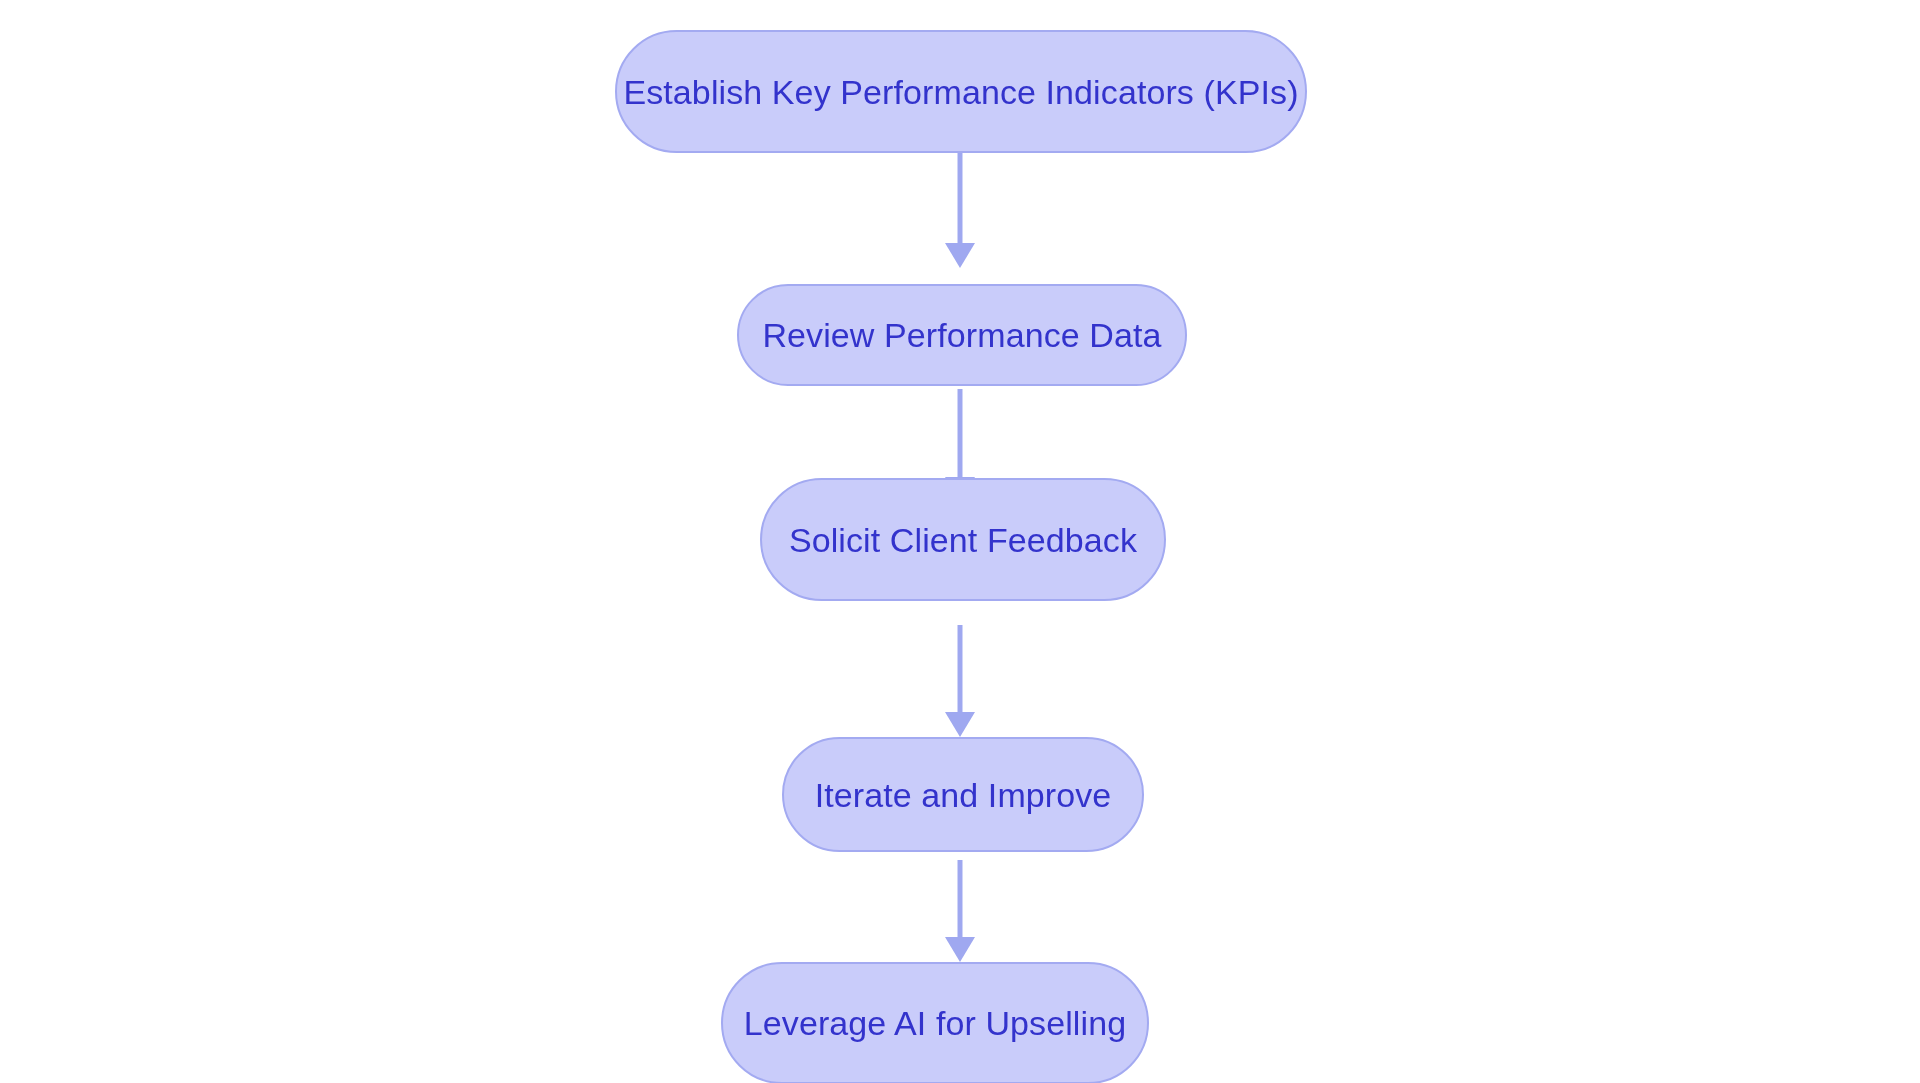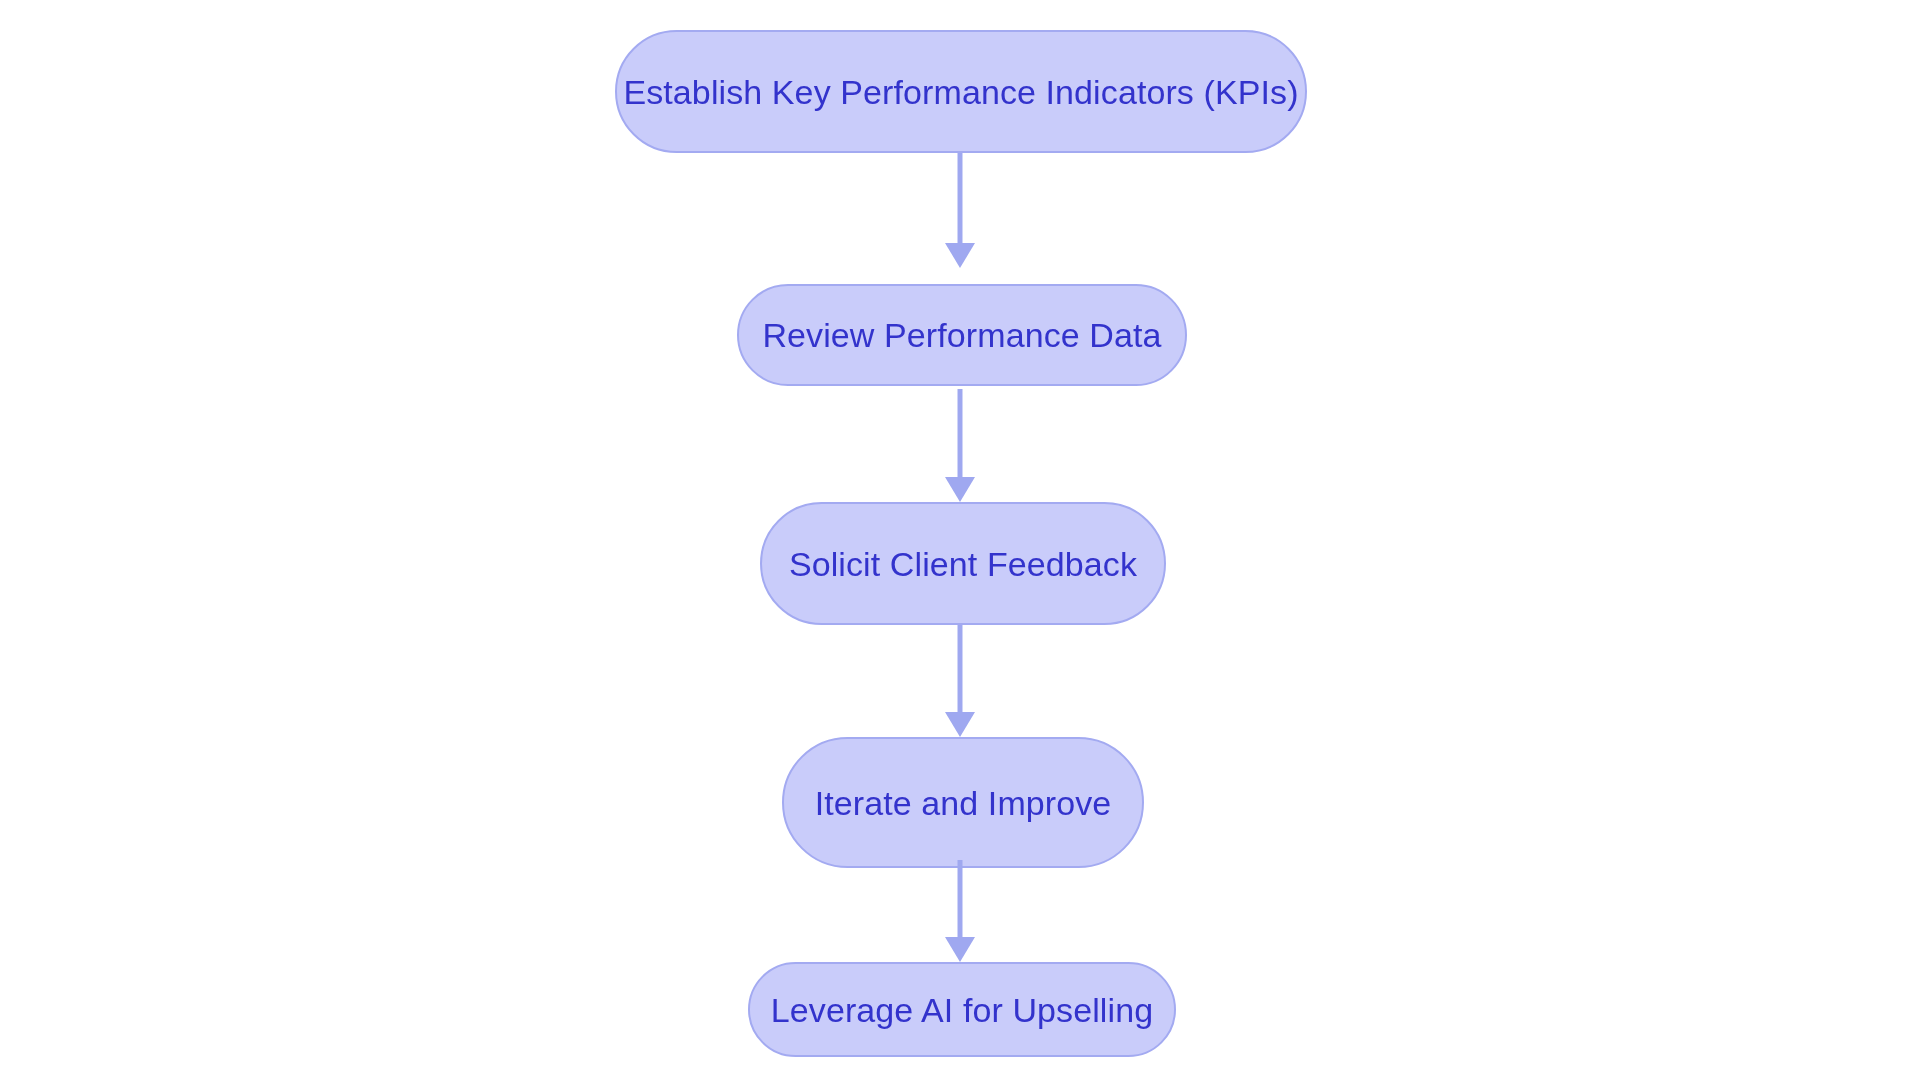--- a/index.html
+++ b/index.html
@@ -41,23 +41,23 @@
   .node-label {
     font-size: 34px;
     font-weight: 400;
     letter-spacing: 0.1px;
     color: #3333cc;
     line-height: 1;
     font-family: "Liberation Sans", sans-serif;
   }
   .node-1 { left: 615px;  top: 10px;   width: 692px; height: 123px; }
   .node-2 { left: 737px;  top: 264px;  width: 450px; height: 102px; }
-  .node-3 { left: 760px;  top: 482px;  width: 406px; height: 123px; }
-  .node-4 { left: 782px;  top: 717px;  width: 362px; height: 131px; }
-  .node-5 { left: 748px;  top: 942px;  width: 428px; height: 95px; text-align: center; }
+  .node-3 { left: 760px;  top: 458px;  width: 406px; height: 123px; }
+  .node-4 { left: 782px;  top: 717px;  width: 362px; height: 115px; }
+  .node-5 { left: 721px;  top: 942px;  width: 428px; height: 122px; text-align: center; }
 
   .connector {
     position: absolute;
     left: 929px;
     width: 62px;
     overflow: visible;
   }
   .conn-1 { top: 133px; height: 115px; }
   .conn-2 { top: 369px; height: 113px; }
   .conn-3 { top: 605px; height: 112px; }

